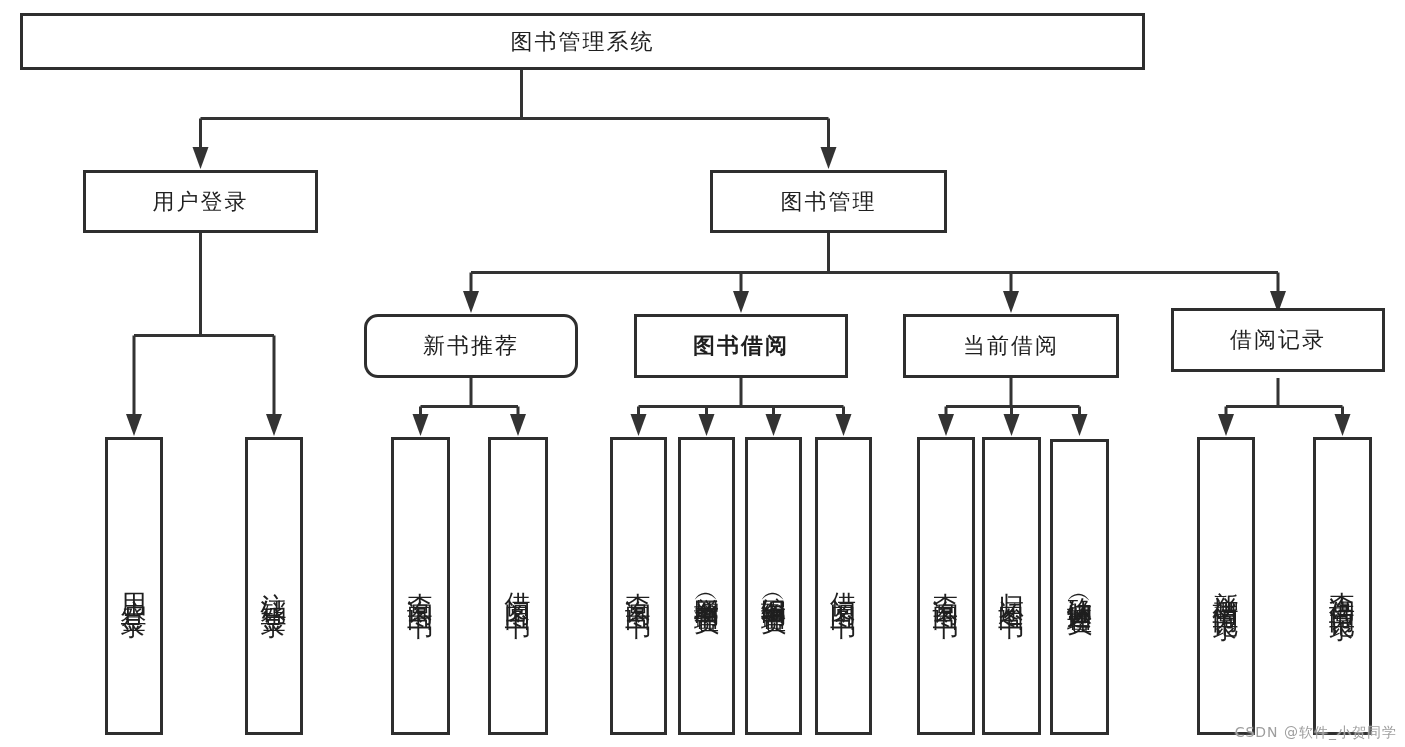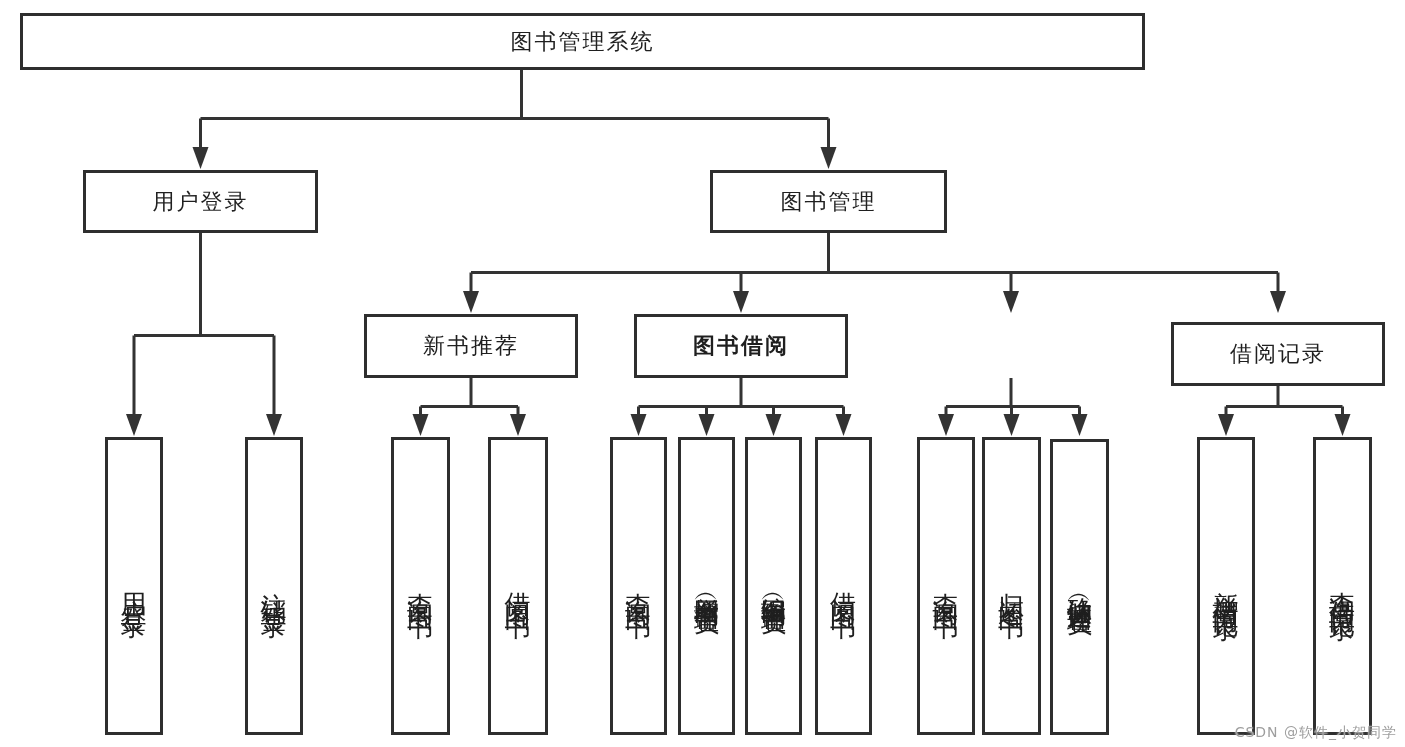--- a/index.html
+++ b/index.html
@@ -93,23 +93,24 @@
       <path d="M1226,436 l-8,-22 h16 Z"></path>
       <path d="M1342.5,436 l-8,-22 h16 Z"></path>
     </g>
   </svg>
 
   <div class="node" style="left:20px; top:13px; width:1125px; height:57px;">图书管理系统</div>
 
   <div class="node" style="left:83px; top:170px; width:235px; height:63px;">用户登录</div>
   <div class="node" style="left:710px; top:170px; width:237px; height:63px;">图书管理</div>
 
-  <div class="node" style="left:364px; top:314px; width:214px; height:64px;">新书推荐</div>
+  <div class="node" style="left:364px; top:314px; width:214px; height:64px;border-radius:14px;">新书推荐</div>
   <div class="node" style="left:634px; top:314px; width:214px; height:64px;font-weight:bold;">图书借阅</div>
-  <div class="node" style="left:1171px; top:322px; width:214px; height:64px;">借阅记录</div>
+  <div class="node" style="left:903px; top:314px; width:216px; height:64px;">当前借阅</div>
+  <div class="node" style="left:1171px; top:308px; width:214px; height:64px;">借阅记录</div>
 
   <div class="node vnode v-short" style="left:105px; top:437px; width:58px; height:298px;">用户登录</div>
   <div class="node vnode v-short" style="left:245px; top:437px; width:58px; height:298px;">注销登录</div>
 
   <div class="node vnode v-short" style="left:391px; top:437px; width:59px; height:298px;">查询图书</div>
   <div class="node vnode v-short" style="left:488px; top:437px; width:60px; height:298px;">借阅图书</div>
 
   <div class="node vnode v-short" style="left:610px; top:437px; width:57px; height:298px;">查询图书</div>
   <div class="node vnode v-long" style="left:678px; top:437px; width:57px; height:298px;">新增图书（管理员）</div>
   <div class="node vnode v-long" style="left:745px; top:437px; width:57px; height:298px;">编辑图书（管理员）</div>

